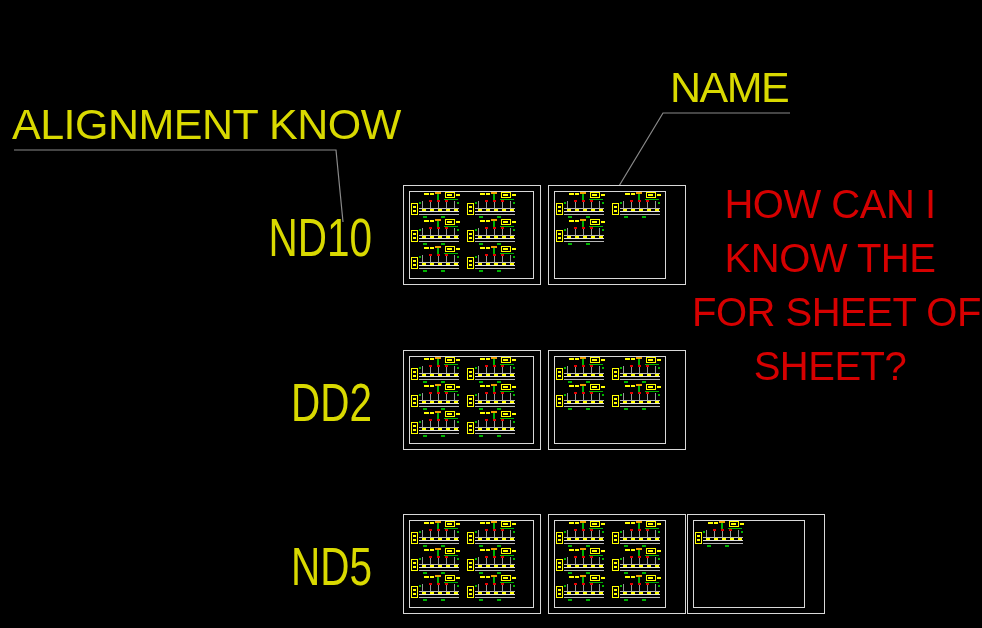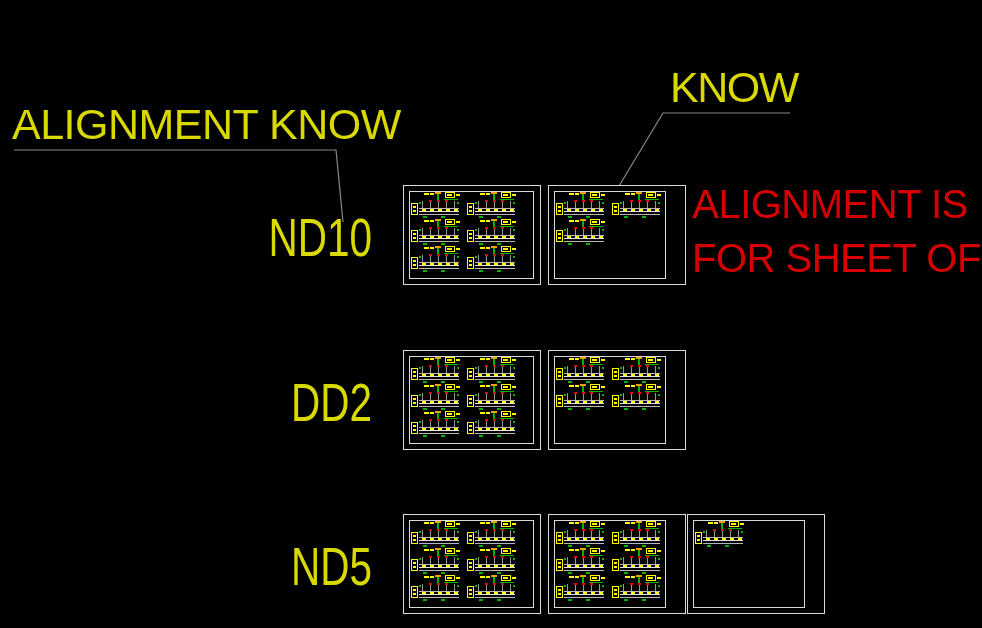--- a/index.html
+++ b/index.html
@@ -42,25 +42,27 @@
 
 <div id="stage">
 
   <svg id="leader-svg" width="982" height="628">
     <path d="M14,150 H336 L343,222" fill="none" stroke="#8a8a8a" stroke-width="1.2"></path>
     <path d="M790,113 H663 L619,186" fill="none" stroke="#8a8a8a" stroke-width="1.2"></path>
   </svg>
 
   <div id="alignment-name-label" class="cad-text">ALIGNMENT KNOW</div>
 
-  <div id="sheet-label" class="cad-text">KNOW</div>
+  <div id="sheet-label" class="cad-text">NAME</div>
 
   <div id="question-block">
-      <div class="q-line">ALIGNMENT IS</div>
+      <div class="q-line">HOW CAN I</div>
+      <div class="q-line">KNOW THE</div>
       <div class="q-line">FOR SHEET OF</div>
+      <div class="q-line">SHEET?</div>
     </div>
 
   <div id="sheets-layer">
       <div class="align-label cad-text" style="top: 210px;">ND10</div>
       <div class="sheet" style="left: 403px; top: 185px;">
         <div class="sheet-inner"></div>
         <div class="mini" style="left: 7px; top: 6px;">
           <i style="left: 13px; top: 1px; width: 5px; height: 2px; background: rgb(255, 255, 0);"></i>
           <i style="left: 19px; top: 1px; width: 4px; height: 2px; background: rgb(255, 255, 0);"></i>
           <i style="left: 24px; top: 0px; width: 6px; height: 2px; background: rgb(240, 160, 0);"></i>

